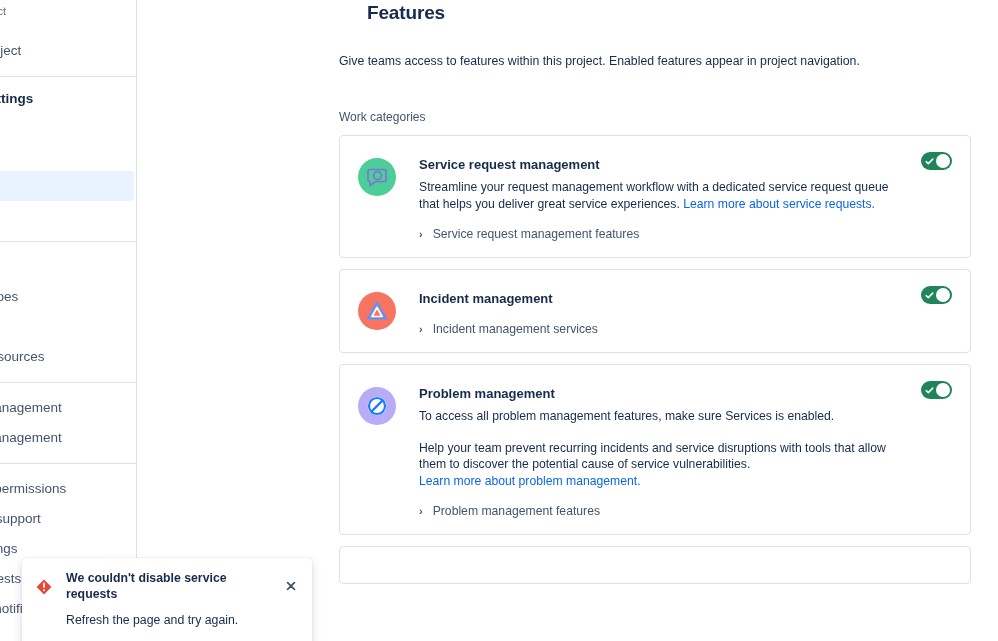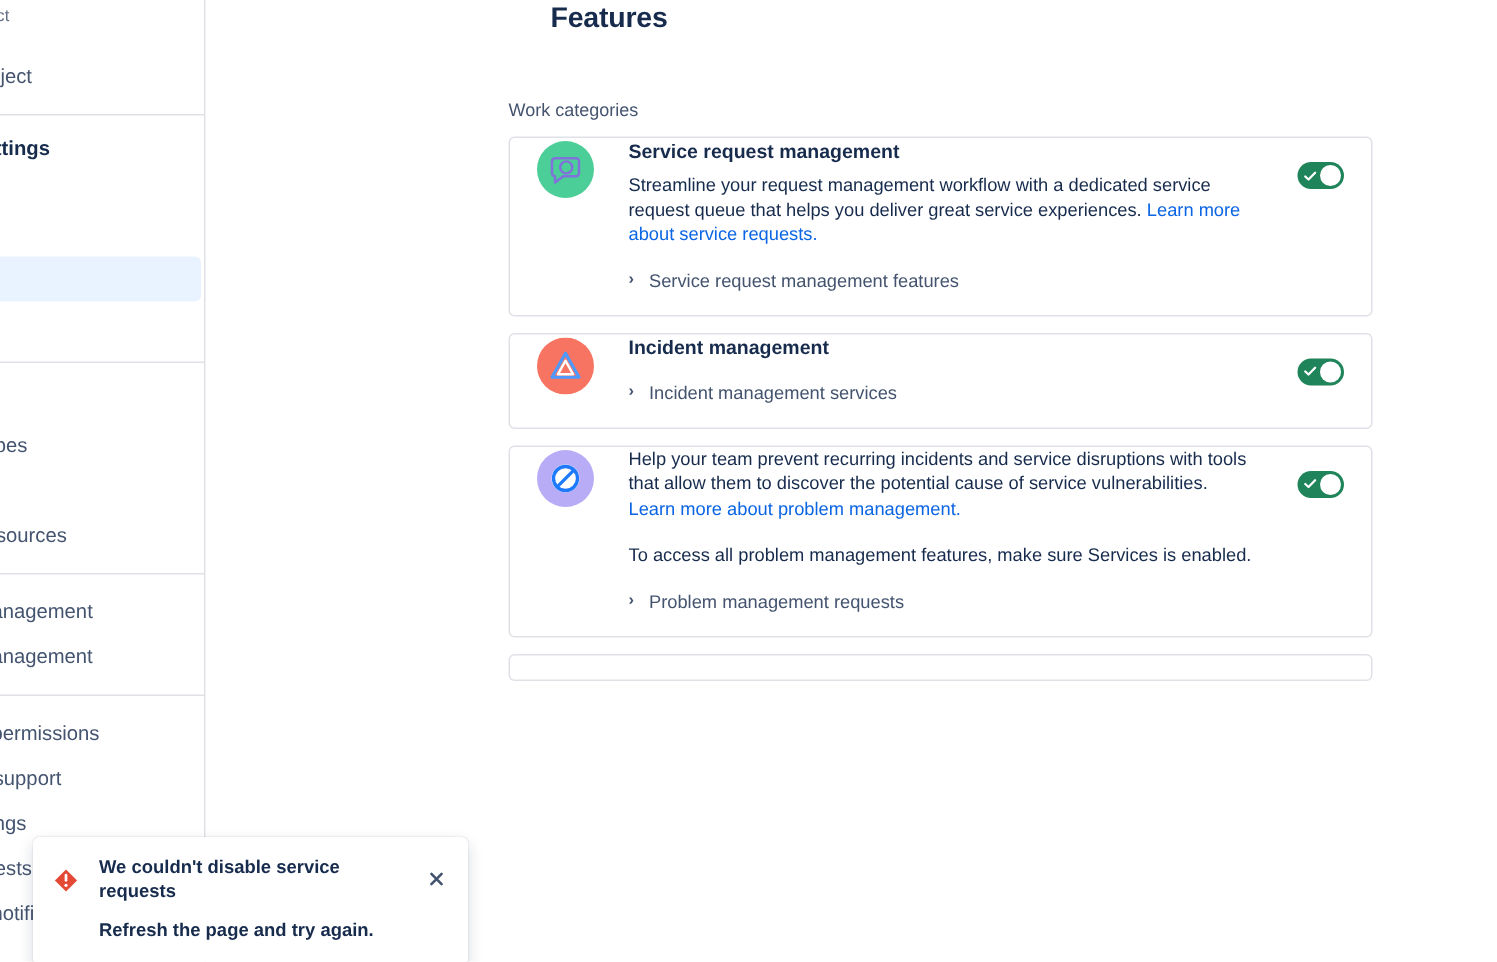--- a/index.html
+++ b/index.html
@@ -86,26 +86,26 @@
     line-height: 17px;
   }
   .section-label {
     font-size: 12px;
     color: #44546F;
     margin-top: 40px;
     font-weight: normal;
   }
 
   .card {
-    width: 576px;
+    width: 632px;
     background: #fff;
     border: 1px solid #DFE1E6;
     border-radius: 4px;
     margin-top: 11px;
-    padding: 0 18px 16px 18px;
+    padding: 20px 18px 16px 18px;
     display: flex;
     position: relative;
   }
   .card-icon {
     flex: 0 0 38px;
     width: 38px; height: 38px;
     margin-right: 23px;
     margin-top: 2px;
   }
   .card-body { flex: 1 1 auto; padding-right: 54px; }
@@ -171,21 +171,20 @@
     color: #172B4D;
     margin-left: 14px;
     line-height: 16px;
   }
   .toast-close { flex: 0 0 14px; width: 14px; height: 14px; margin-left: 8px; cursor: pointer; }
   .toast-msg {
     font-size: 12.3px;
     color: #172B4D;
     margin: 10px 0 0 30px;
     line-height: 16px;
-    font-weight: bold;
   }
   .toast-actions {
     margin: 12px 0 0 30px;
     font-size: 12.3px;
     display: flex;
     align-items: center;
     gap: 7px;
   }
   .toast-actions a { color: #0C66E4; text-decoration: none; font-weight: bold; }
   .toast-sep { color: #626F86; }
@@ -219,20 +218,21 @@
         <div class="sb-item">Portal settings</div>
         <div class="sb-item">Email requests</div>
         <div class="sb-item">Customer notifications</div>
         <div class="sb-item">Widget</div>
       </div>
   </nav>
 
   <main class="main">
     <div class="main-inner">
       <h1 class="page-title">Features</h1>
+      <p class="page-desc">Give teams access to features within this project. Enabled features appear in project navigation.</p>
       <div class="section-label">Work categories</div>
       <div id="cards">
           <section class="card">
             <div class="card-icon"><svg width="38" height="38" viewBox="0 0 38 38">
                 <circle cx="19" cy="19" r="19" fill="#4BCE97"></circle>
                 <path d="M12 11.5 h14 a2 2 0 0 1 2 2 v8 a2 2 0 0 1 -2 2 h-8.5 l-5.5 4.2 v-4.2 h-0 a2 2 0 0 1 -2 -2 v-8 a2 2 0 0 1 2 -2 z" fill="none" stroke="#8270DB" stroke-width="1.6" stroke-linejoin="round"></path>
                 <circle cx="19.5" cy="17.6" r="4" fill="none" stroke="#8270DB" stroke-width="1.6"></circle>
               </svg></div>
             <div class="card-body">
               <div class="card-title">Service request management</div>
@@ -270,25 +270,26 @@
             </div>
           </section>
           <section class="card">
             <div class="card-icon"><svg width="38" height="38" viewBox="0 0 38 38">
                 <circle cx="19" cy="19" r="19" fill="#B8ACF6"></circle>
                 <circle cx="19" cy="19" r="9.3" fill="#ffffff"></circle>
                 <circle cx="19" cy="19" r="8" fill="none" stroke="#1D7AFC" stroke-width="2.2"></circle>
                 <path d="M13.6 24.4 L24.4 13.6" stroke="#1D7AFC" stroke-width="2.2" stroke-linecap="round"></path>
               </svg></div>
             <div class="card-body">
+              <div class="card-title">Problem management</div>
+              <div class="card-text">To access all problem management features, make sure Services is enabled.</div>
               <div class="card-text">Help your team prevent recurring incidents and service disruptions with tools that allow them to discover the potential cause of service vulnerabilities.<br><a class="link" href="#">Learn more about problem management.</a></div>
-              <div class="card-text">To access all problem management features, make sure Services is enabled.</div>
               <div class="expand-row">
                 <span class="chev">›</span>
-                <span>Problem management requests</span>
+                <span>Problem management features</span>
               </div>
             </div>
             <div class="toggle" role="switch" aria-checked="true">
               <svg class="tick" viewBox="0 0 10 10">
                 <path d="M1.3 5.2 L3.7 7.4 L8.6 2.4" fill="none" stroke="#ffffff" stroke-width="1.7" stroke-linecap="round" stroke-linejoin="round"></path>
               </svg>
               <span class="knob"></span>
             </div>
           </section>
           <section class="card"></section>

